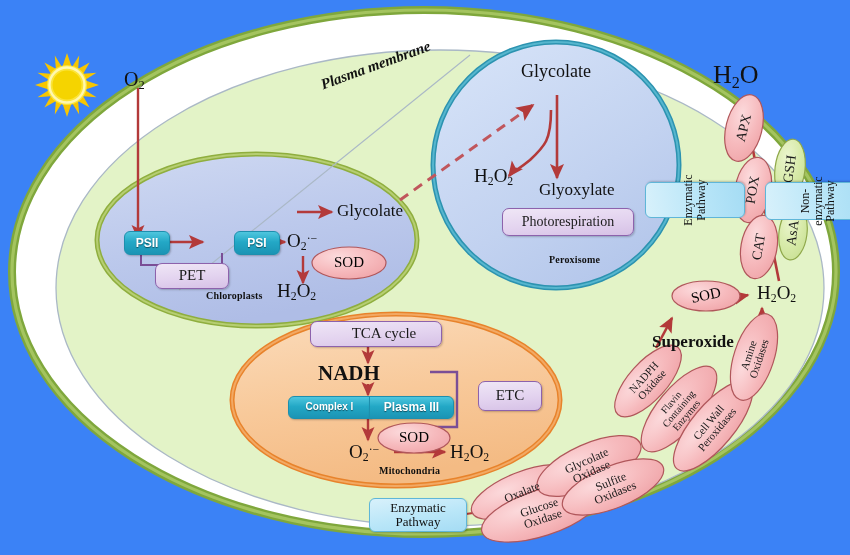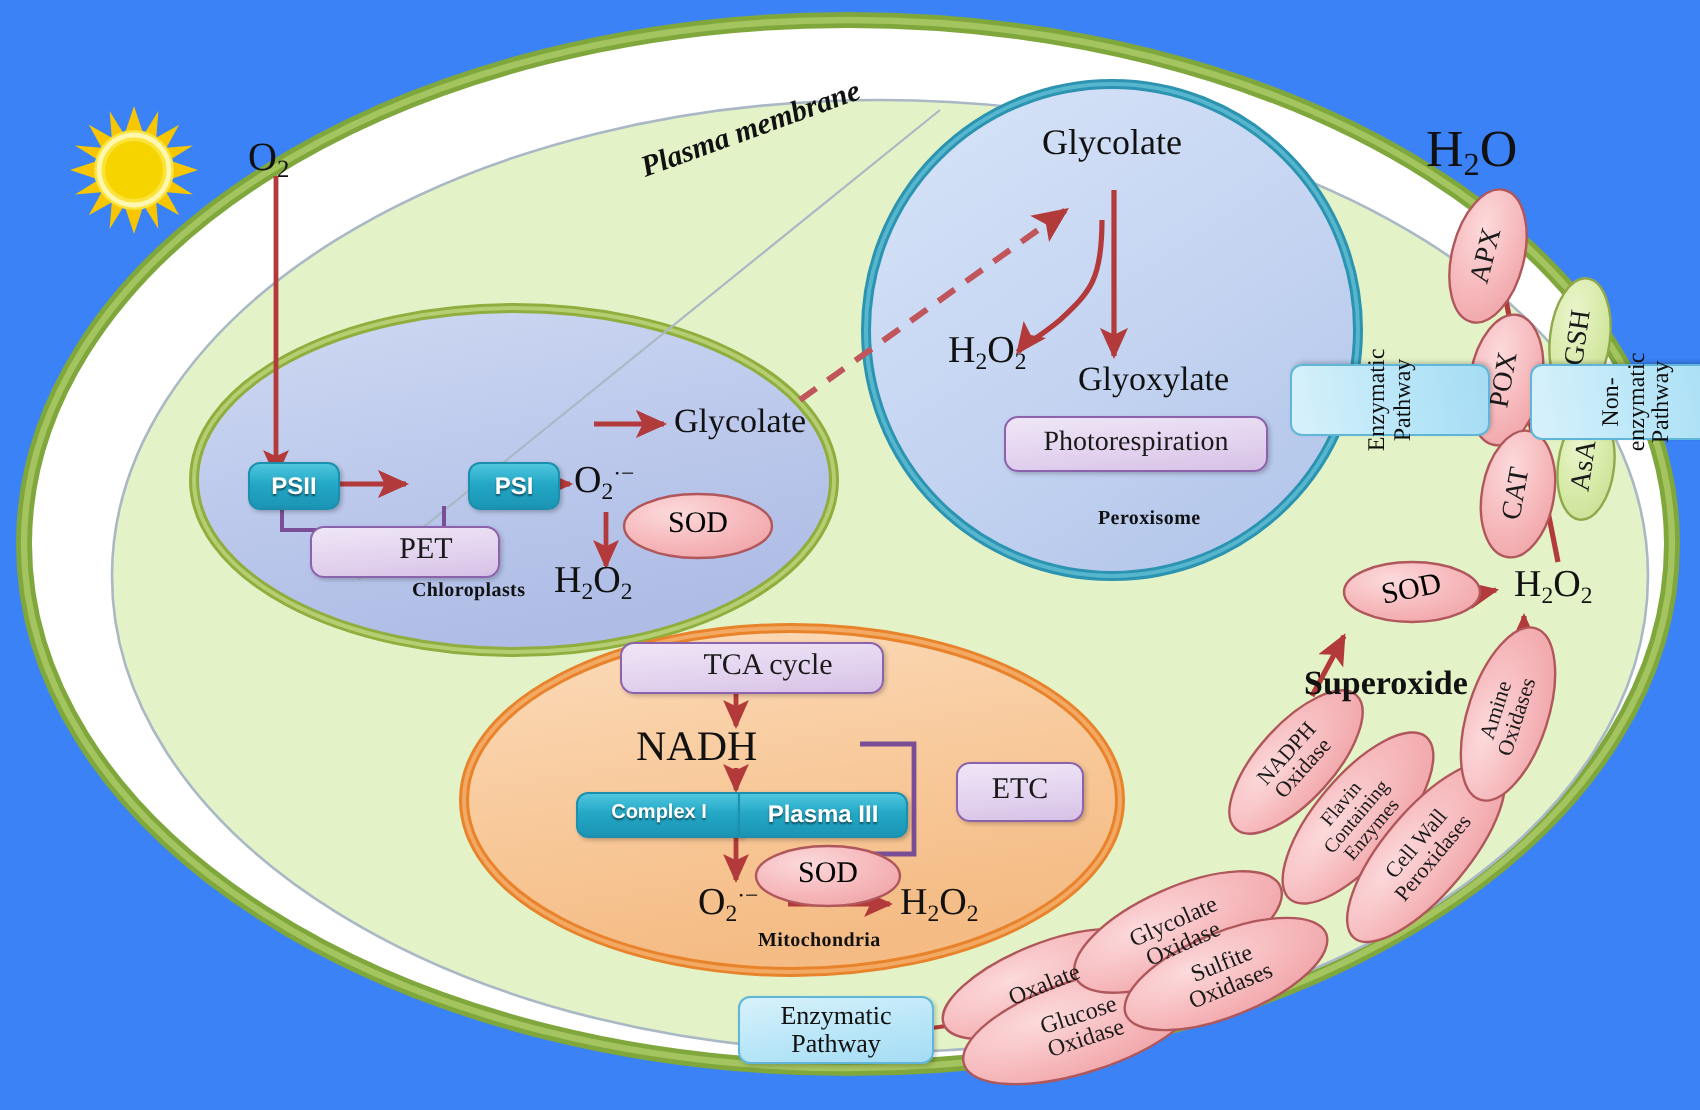--- a/index.html
+++ b/index.html
@@ -177,21 +177,21 @@
 </div>
 
 <div class="lbl rot" style="left:318px;top:57px;font-size:15px;font-style:italic;font-weight:bold;
             transform:rotate(-20deg);">Plasma membrane</div>
 
 
 <div class="lbl" style="left:337px;top:201px;font-size:17px;">Glycolate</div>
 
 <div class="boxlbl cyanbox" style="left:124px;top:231px;width:44px;height:22px;font-size:12px;">PSII</div>
 <div class="boxlbl cyanbox" style="left:198px;top:231px;width:44px;height:22px;font-size:12px;margin-left:36px;">PSI</div>
-<div class="boxlbl purplebox" style="left:155px;top:263px;width:72px;height:24px;font-size:15px;padding-left:21px;">PET</div>
+<div class="boxlbl purplebox" style="left:155px;top:263px;width:72px;height:24px;font-size:15px;">PET</div>
 
 <div class="lbl" style="left:287px;top:230px;font-size:19px;">
   <span>O</span><span class="sub">2</span><span class="sup">·−</span>
 </div>
 
 <div class="boxlbl" style="left:313px;top:251px;width:72px;height:24px;font-size:15px;">SOD</div>
 
 <div class="lbl" style="left:277px;top:280px;font-size:19px;">
   <span>H</span><span class="sub">2</span><span>O</span><span class="sub">2</span>
 </div>
@@ -205,21 +205,21 @@
 </div>
 
 <div class="lbl" style="left:539px;top:180px;font-size:17px;">Glyoxylate</div>
 
 <div class="boxlbl purplebox" style="left:502px;top:208px;width:130px;height:26px;font-size:14px;">Photorespiration</div>
 
 <div class="organelle-name" style="left:549px;top:254px;">Peroxisome</div>
 
 <div class="boxlbl purplebox" style="left:310px;top:321px;width:114px;height:24px;font-size:15px;padding-left:16px;">TCA cycle</div>
 
-<div class="lbl" style="left:318px;top:361px;font-size:21px;">NADH</div>
+<div class="lbl" style="left:318px;top:361px;font-size:21px;font-weight:bold;">NADH</div>
 
 <div class="boxlbl cyanbox" style="left:288px;top:396px;width:81px;height:21px;font-size:10px;
      border-radius:6px 0 0 6px;text-align:center;">Complex I</div>
 <div class="boxlbl cyanbox" style="left:369px;top:396px;width:83px;height:21px;font-size:12px;
      border-radius:0 6px 6px 0;">Plasma III</div>
 
 <div class="boxlbl purplebox" style="left:478px;top:381px;width:62px;height:28px;font-size:15px;">ETC</div>
 
 <div class="lbl" style="left:349px;top:441px;font-size:19px;">
   <span>O</span><span class="sub">2</span><span class="sup">·−</span>

